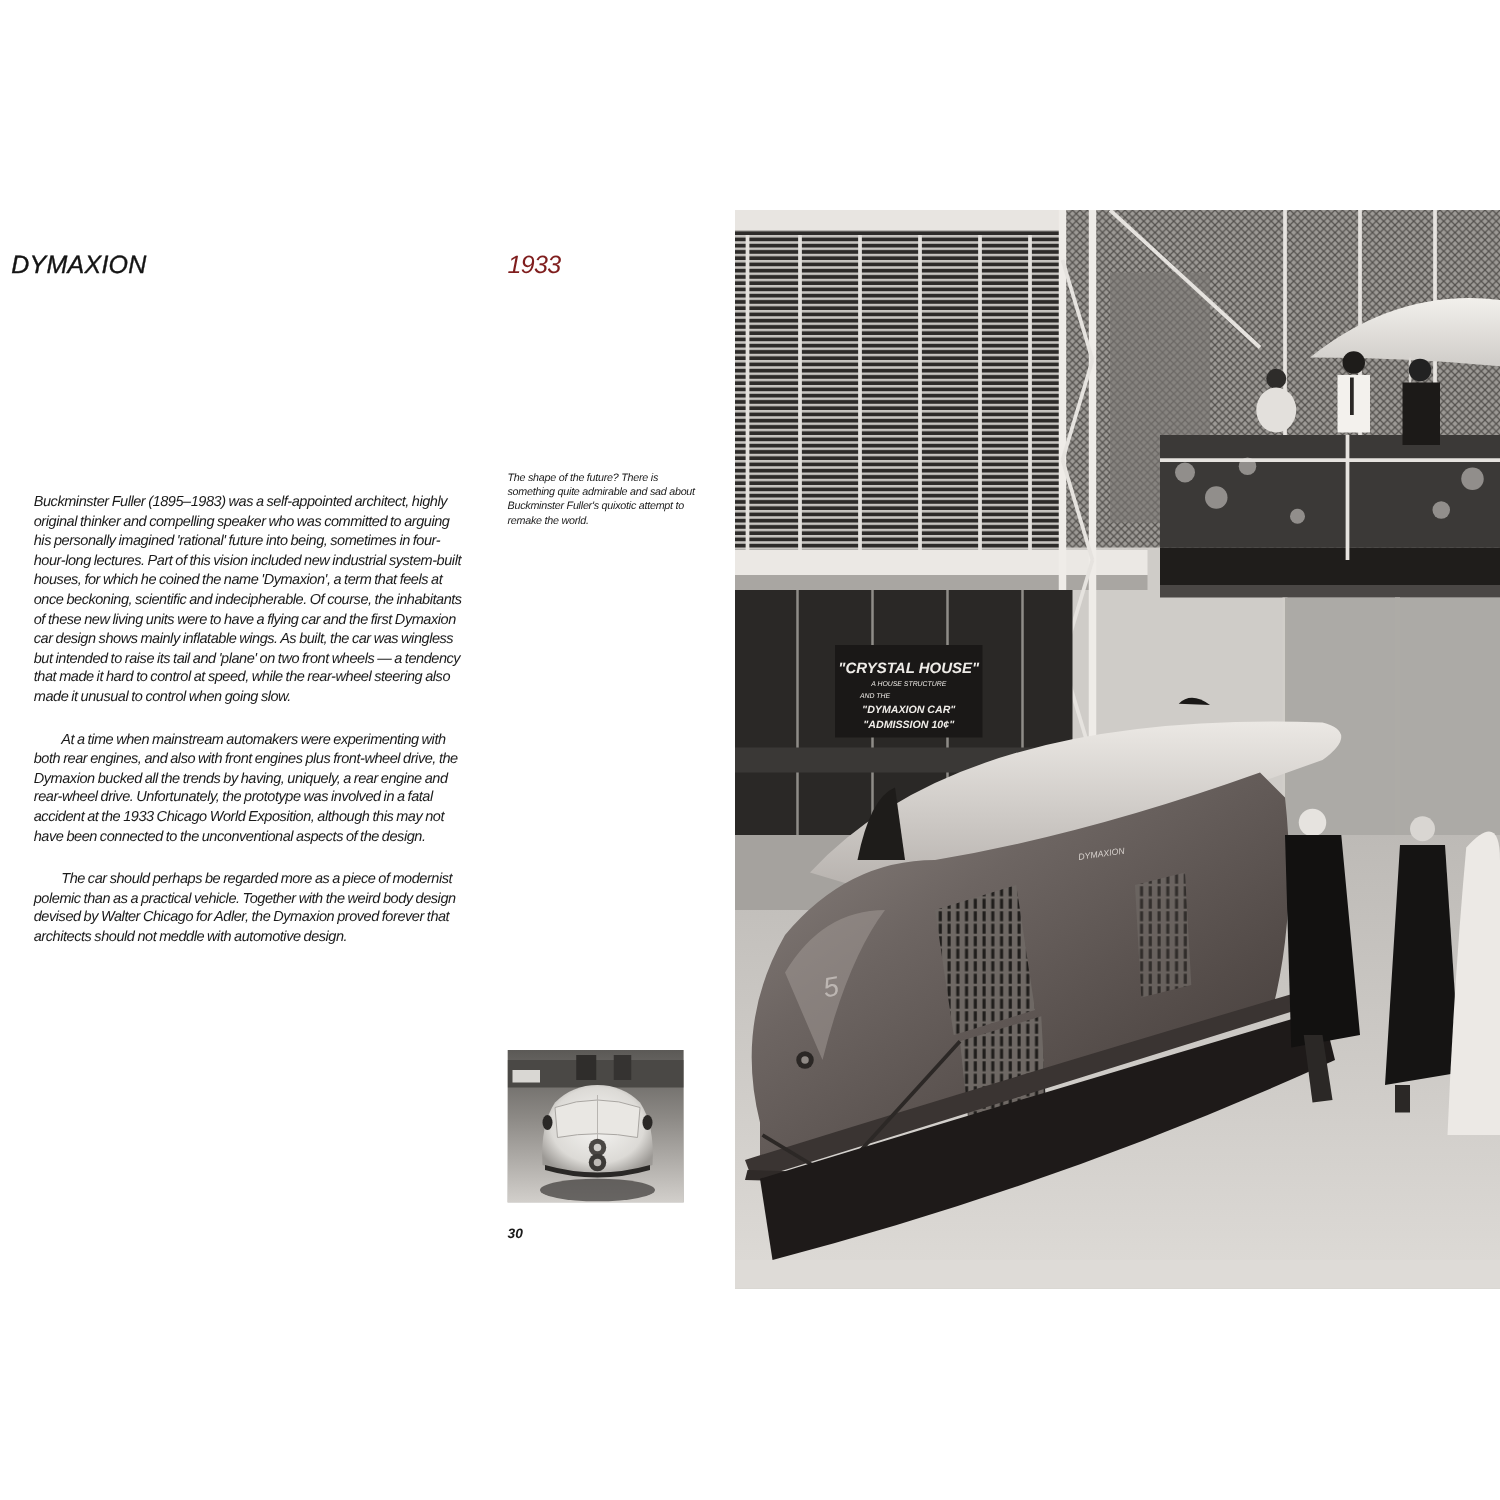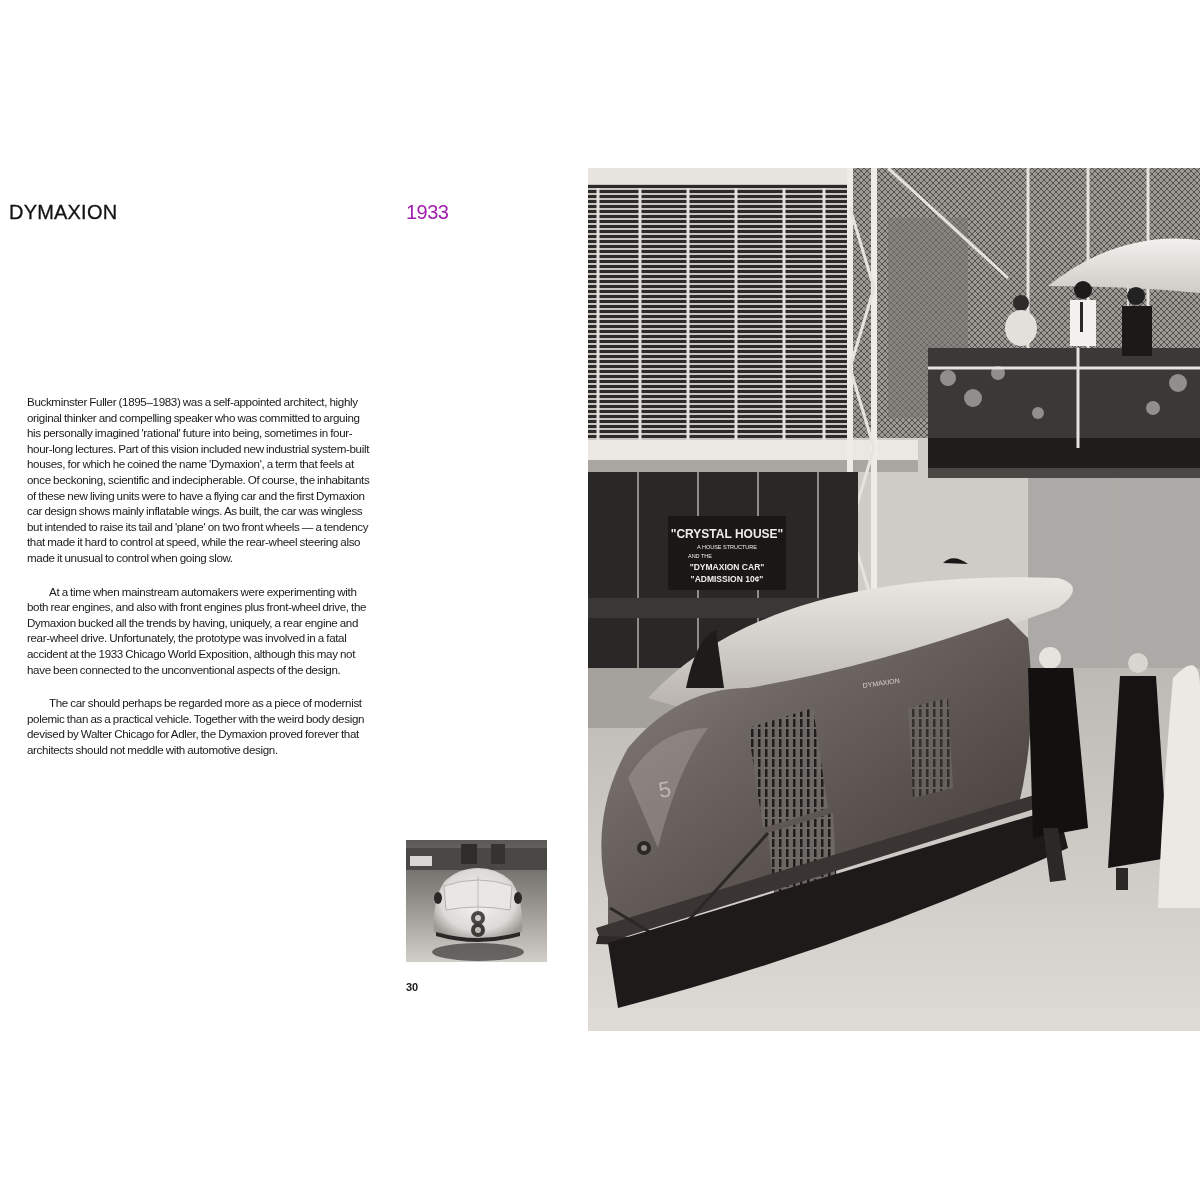--- a/index.html
+++ b/index.html
@@ -13,39 +13,40 @@
       position: relative;
       overflow: hidden;
       font-family: "Liberation Sans", sans-serif;
       color: #111111;
     }
     .spread {
       position: absolute;
       left: 0; top: 0;
       width: 1200px; height: 1200px;
       background: #ffffff;
+      font-style: italic;
     }
     .title {
       position: absolute;
       left: 9px;
       top: 200px;
       font-size: 20px;
       font-weight: 400;
       letter-spacing: 0.2px;
       color: #141414;
       line-height: 24px;
       -webkit-text-stroke: 0.3px #141414;
     }
     .year {
       position: absolute;
       left: 406px;
       top: 200px;
       font-size: 20px;
       font-weight: 400;
-      color: #a21caf;
+      color: #7f1d1d;
       line-height: 24px;
       letter-spacing: -0.5px;
     }
     .body-text {
       position: absolute;
       left: 9px;
       top: 376px;
       width: 382px;
       font-size: 11.6px;
       line-height: 15.6px;
@@ -109,20 +110,21 @@
 
   <h1 class="title" style="margin:0;">DYMAXION</h1>
   <div class="year">1933</div>
 
   <div class="body-text">
     <p>Buckminster Fuller (1895–1983) was a self-appointed architect, highly original thinker and compelling speaker who was committed to arguing his personally imagined 'rational' future into being, sometimes in four-hour-long lectures. Part of this vision included new industrial system-built houses, for which he coined the name 'Dymaxion', a term that feels at once beckoning, scientific and indecipherable. Of course, the inhabitants of these new living units were to have a flying car and the first Dymaxion car design shows mainly inflatable wings. As built, the car was wingless but intended to raise its tail and 'plane' on two front wheels — a tendency that made it hard to control at speed, while the rear-wheel steering also made it unusual to control when going slow.</p>
     <p>At a time when mainstream automakers were experimenting with both rear engines, and also with front engines plus front-wheel drive, the Dymaxion bucked all the trends by having, uniquely, a rear engine and rear-wheel drive. Unfortunately, the prototype was involved in a fatal accident at the 1933 Chicago World Exposition, although this may not have been connected to the unconventional aspects of the design.</p>
     <p>The car should perhaps be regarded more as a piece of modernist polemic than as a practical vehicle. Together with the weird body design devised by Walter Chicago for Adler, the Dymaxion proved forever that architects should not meddle with automotive design.</p>
   </div>
 
+  <div class="caption">The shape of the future? There is something quite admirable and sad about Buckminster Fuller's quixotic attempt to remake the world.</div>
 
   <div class="thumb">
     <svg viewBox="0 0 141 122" preserveAspectRatio="none">
       <defs>
         <linearGradient id="tbg" x1="0" y1="0" x2="0" y2="1">
           <stop offset="0" stop-color="#5b5956"></stop>
           <stop offset="0.45" stop-color="#8d8a86"></stop>
           <stop offset="1" stop-color="#d2cfcb"></stop>
         </linearGradient>
         <radialGradient id="tcar" cx="0.5" cy="0.45" r="0.6">

